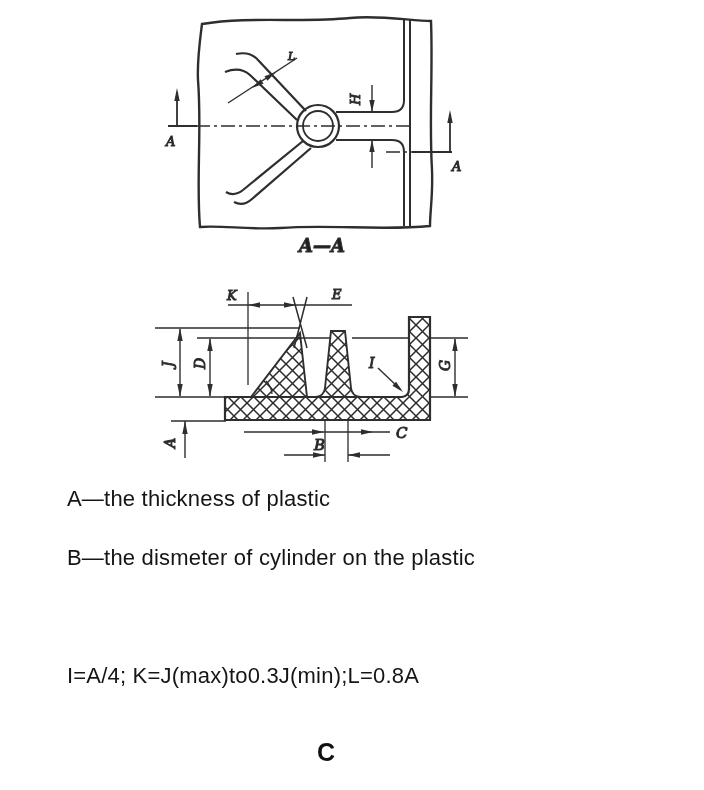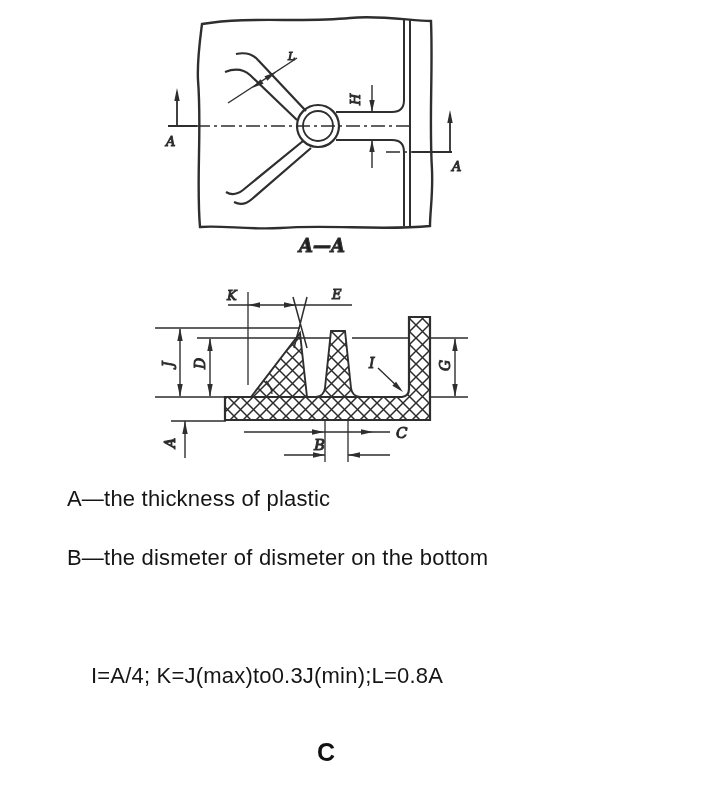--- a/index.html
+++ b/index.html
@@ -15,21 +15,21 @@
   .notes{position:absolute;left:0;top:0;width:704px;height:790px;}
   .note{
     position:absolute;left:67px;
     font-size:22px;color:#151515;letter-spacing:.2px;
     white-space:pre-wrap;
     font-family:"Liberation Sans",sans-serif;
   }
   .note-a{top:486px;}
   .note-b{top:545px;}
   .note-c{top:603px;}
-  .note-d{top:663px;margin-left:24px;}
+  .note-d{top:663px;}
   .fig-caption{
     position:absolute;left:296px;top:738px;width:60px;
     text-align:center;
     font-size:25px;font-weight:600;color:#111;
     font-family:"Liberation Sans",sans-serif;
   }
 </style>
 </head>
 <body>
 
@@ -164,19 +164,19 @@
       <text class="dimlabel" x="165" y="448" font-size="14" transform="rotate(-90 170 443)">A</text>
       <text class="dimlabel" x="440" y="371" font-size="14" transform="rotate(-90 445 366)">G</text>
       <text class="dimlabel" x="314" y="450" font-size="15">B</text>
       <text class="dimlabel" x="396" y="438" font-size="15">C</text>
       <text class="dimlabel" x="369" y="368" font-size="14">I</text>
     </g>
   </svg>
 
   <div class="notes">
     <div class="note note-a">A—the thickness of plastic</div>
-    <div class="note note-b">B—the dismeter of dismeter on the bottom</div>
+    <div class="note note-b">B—the dismeter of cylinder on the plastic</div>
     <div class="note note-d">I=A/4; K=J(max)to0.3J(min);L=0.8A</div>
   </div>
 
   <div class="fig-caption">C</div>
 
 </div>
 
 </body></html>

